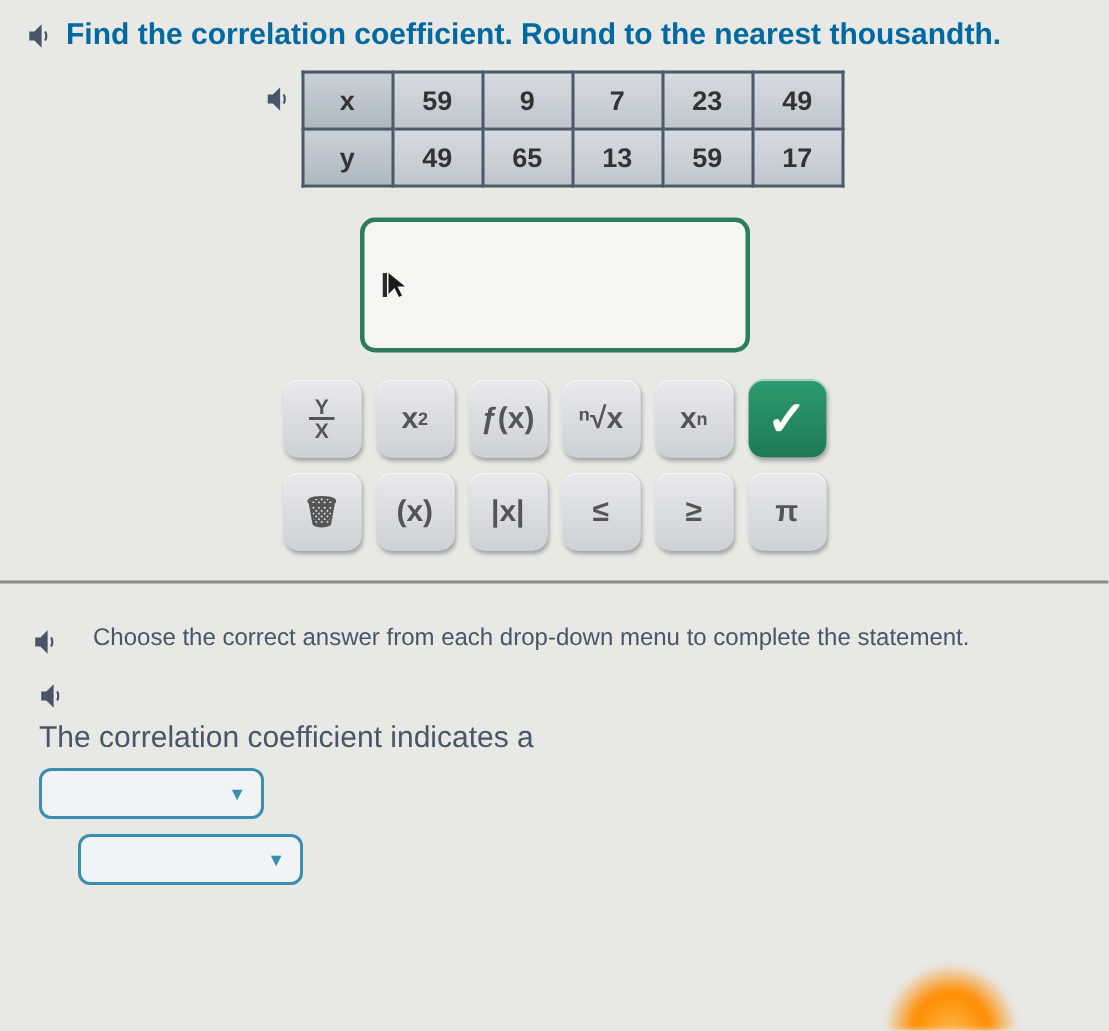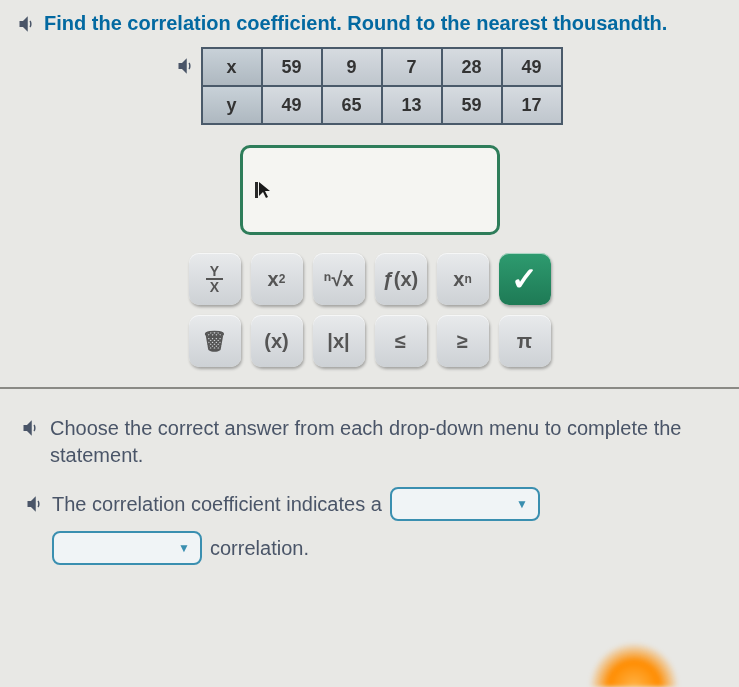--- a/index.html
+++ b/index.html
@@ -100,34 +100,35 @@
       border: none;
       border-top: 2px solid #8a8a85;
       margin: 18px -18px;
     }
     .part2 {
       padding: 8px 4px;
     }
     .instruct {
       display: flex;
       align-items: flex-start;
-      gap: 10px;
-      font-size: 20px;
+      gap: 22px;
+      font-size: 16px;
       color: #4a5568;
       margin-bottom: 18px;
       line-height: 1.35;
     }
     .statement {
       display: flex;
-      align-items: center;
+      align-items: flex-start;
       flex-wrap: wrap;
       gap: 8px;
       font-size: 20px;
       color: #4a5568;
       margin-left: 4px;
+      flex-direction: column;
     }
     .dropdown {
       min-width: 150px;
       height: 34px;
       border: 2px solid #3a8fb0;
       border-radius: 8px;
       background: #f0f4f6;
       display: inline-flex;
       align-items: center;
       justify-content: flex-end;
@@ -169,21 +170,21 @@
       <path d="M16 8c1.5 1.5 1.5 6.5 0 8"></path>
     </svg>
   </span>
   <table class="data-table">
     <tbody>
         <tr>
       <td class="hdr">x</td>
       <td>59</td>
       <td>9</td>
       <td>7</td>
-      <td>28</td>
+      <td>23</td>
       <td>49</td>
     </tr>
     <tr>
       <td class="hdr">y</td>
       <td>49</td>
       <td>65</td>
       <td>13</td>
       <td>59</td>
       <td>17</td>
     </tr>
@@ -201,22 +202,22 @@
 <div class="tool-rows">
   <div class="tool-row">
     <div class="tool-btn frac">
       <span class="top">Y</span>
       <span>X</span>
     </div>
     <div class="tool-btn">
       <span>x</span>
         <sup>2</sup>
     </div>
+    <div class="tool-btn">ƒ(x)</div>
     <div class="tool-btn">ⁿ√x</div>
-    <div class="tool-btn">ƒ(x)</div>
     <div class="tool-btn">
       <span>x</span>
         <sub>n</sub>
     </div>
     <div class="tool-btn check">✓</div>
   </div>
   <div class="tool-row">
     <div class="tool-btn">
       <span>🗑</span>
     </div>
@@ -249,17 +250,16 @@
     </span>
     <span>The correlation coefficient indicates a</span>
     <span class="dropdown">
       <span class="caret">▼</span>
     </span>
   </div>
   <div class="statement" style="margin-top:10px; margin-left:30px;">
     <span class="dropdown">
       <span class="caret">▼</span>
     </span>
-    <span>correlation.</span>
   </div>
 </div>
 
 <div class="glow"></div>
 
 </body></html>

